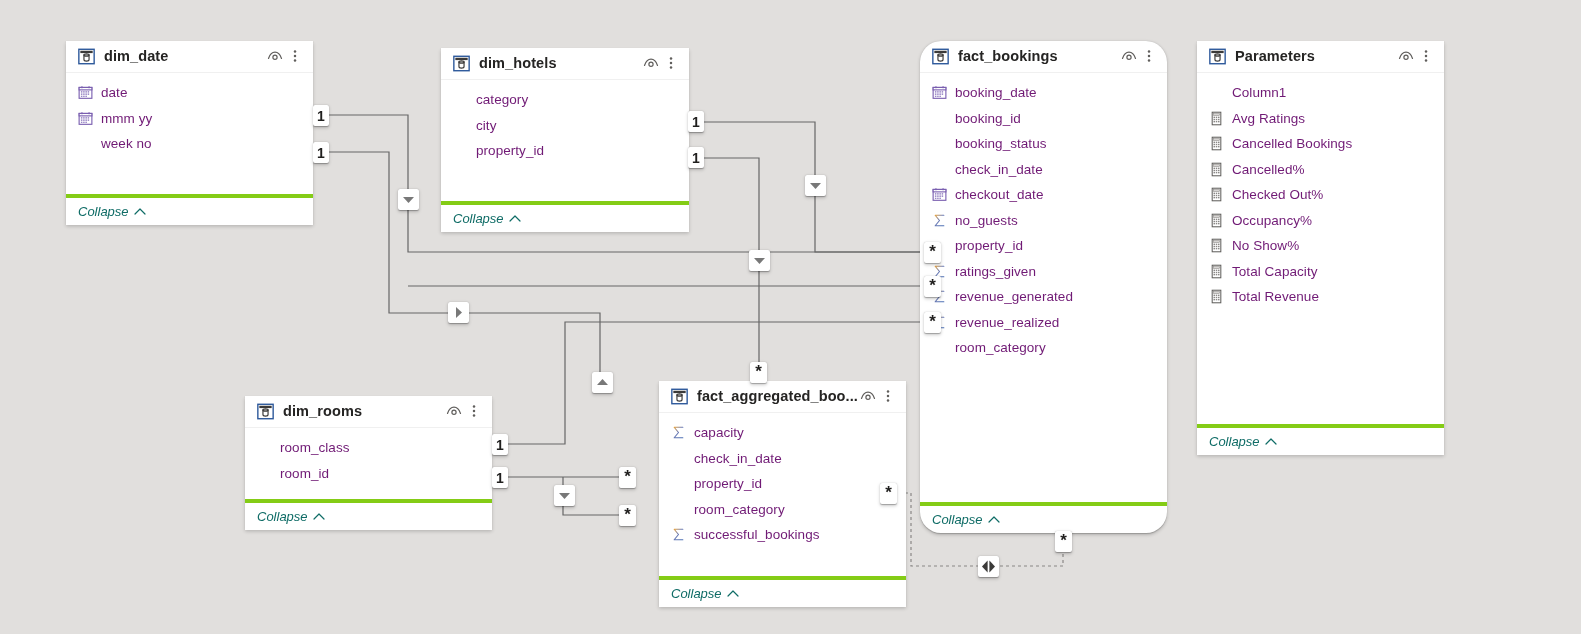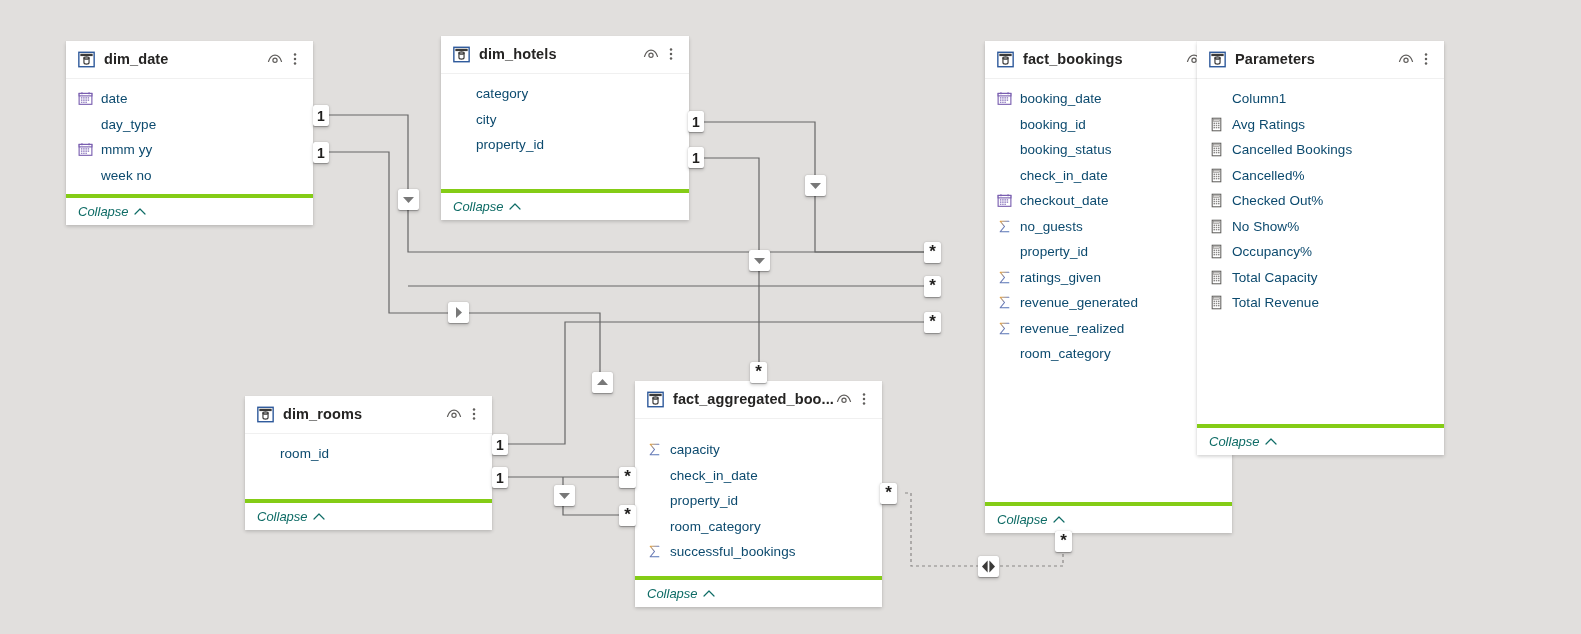--- a/index.html
+++ b/index.html
@@ -35,21 +35,21 @@
   
   .card{
     position:absolute;z-index:2;
     background:#ffffff;
     box-shadow:0 0.3px 0.9px rgba(0,0,0,.18),0 1.6px 3.6px rgba(0,0,0,.20);
     display:flex;flex-direction:column;
     box-sizing:border-box;
   }
   .card-header{
     display:flex;align-items:center;
-    height:38px;
+    height:32px;
     padding:0 10px 1px 12px;
     border-bottom:1px solid #f0f0f0;
     box-sizing:border-box;
     flex:0 0 auto;
   }
   .tbl-icon{width:17px;height:17px;flex:0 0 auto;margin-right:9px;}
   .card-title{
     font-size:14.5px;font-weight:700;color:#252423;
     white-space:nowrap;overflow:hidden;text-overflow:ellipsis;
     flex:1 1 auto;letter-spacing:.1px;
@@ -61,21 +61,21 @@
   .card-body{flex:1 1 auto;padding:7px 0 4px 0;overflow:hidden;}
   .field{
     display:flex;align-items:center;
     height:25.5px;
     padding-left:12px;
     box-sizing:border-box;
   }
   .field .f-icon{width:15px;height:15px;flex:0 0 auto;margin-right:8px;}
   .field .f-icon.blank{visibility:hidden;}
   .field .f-label{
-    font-size:13.5px;color:#0c4a6e;white-space:nowrap;letter-spacing:.05px;
+    font-size:13.5px;color:#701a75;white-space:nowrap;letter-spacing:.05px;
   }
   .card-footer{
     flex:0 0 auto;
     border-top:4px solid #84cc16;
     height:31px;
     display:flex;align-items:center;
     padding-left:12px;
     box-sizing:border-box;
     font-style:italic;
   }
@@ -213,24 +213,20 @@
       <rect x="7.9" y="9.0" width="1.6" height="1.5"></rect>
                 <rect x="10.3" y="9.0" width="1.6" height="1.5"></rect>
       <rect x="3.1" y="11.4" width="1.6" height="1.3"></rect>
                 <rect x="5.5" y="11.4" width="1.6" height="1.3"></rect>
       <rect x="7.9" y="11.4" width="1.6" height="1.3"></rect>
     </g>
   </svg>
             <span class="f-label">date</span>
           </div>
           <div class="field">
-            <svg class="f-icon blank" viewBox="0 0 16 16"></svg>
-            <span class="f-label">day_type</span>
-          </div>
-          <div class="field">
             <svg class="f-icon" viewBox="0 0 16 16">
     <rect x="1.2" y="2.6" width="13.6" height="11.6" fill="#ffffff" stroke="#7a5fb0" stroke-width="1.2"></rect>
     <rect x="1.2" y="2.6" width="13.6" height="2.6" fill="#ffffff" stroke="#7a5fb0" stroke-width="1.2"></rect>
     <line x1="4.2" y1="1.2" x2="4.2" y2="3.4" stroke="#7a5fb0" stroke-width="1.2"></line>
     <line x1="11.8" y1="1.2" x2="11.8" y2="3.4" stroke="#7a5fb0" stroke-width="1.2"></line>
     <g fill="#8f7ac0">
       <rect x="3.1" y="6.6" width="1.6" height="1.5"></rect>
                 <rect x="5.5" y="6.6" width="1.6" height="1.5"></rect>
       <rect x="7.9" y="6.6" width="1.6" height="1.5"></rect>
                 <rect x="10.3" y="6.6" width="1.6" height="1.5"></rect>
@@ -252,21 +248,21 @@
         </div>
         <div class="card-footer">
           <span class="collapse-link">
             <span>Collapse</span>
             <svg width="12" height="9" viewBox="0 0 12 9">
     <path d="M1,7 L6,2 L11,7" fill="none" stroke="#0f6c66" stroke-width="1.2" stroke-linecap="round" stroke-linejoin="round"></path>
   </svg>
           </span>
         </div>
       </div>
-      <div class="card" style="left: 441px; top: 36px; width: 248px; height: 184px;">
+      <div class="card" style="left: 441px; top: 48px; width: 248px; height: 184px;">
         <div class="card-header">
           <svg class="tbl-icon" viewBox="0 0 16 16">
     <rect x="0.8" y="1.2" width="14.4" height="13.6" fill="#ffffff" stroke="#2b579a" stroke-width="1.3"></rect>
     <rect x="2.2" y="2.6" width="11.6" height="2.2" fill="#3b3a39"></rect>
     <path d="M5.6,6.6 h4.8 v4.2 a2.4,1.5 0 0 1 -4.8,0 z" fill="none" stroke="#3b3a39" stroke-width="1.1"></path>
     <ellipse cx="8" cy="6.6" rx="2.4" ry="1.2" fill="none" stroke="#3b3a39" stroke-width="1.1"></ellipse>
   </svg>
           <div class="card-title">dim_hotels</div>
           <span class="hdr-btn">
             <svg class="eye-icon" viewBox="0 0 20 20">
@@ -298,21 +294,21 @@
         </div>
         <div class="card-footer">
           <span class="collapse-link">
             <span>Collapse</span>
             <svg width="12" height="9" viewBox="0 0 12 9">
     <path d="M1,7 L6,2 L11,7" fill="none" stroke="#0f6c66" stroke-width="1.2" stroke-linecap="round" stroke-linejoin="round"></path>
   </svg>
           </span>
         </div>
       </div>
-      <div class="card" style="left: 985px; top: 41px; width: 247px; height: 492px;">
+      <div class="card" style="left: 920px; top: 41px; width: 247px; height: 492px; border-radius: 21px;">
         <div class="card-header">
           <svg class="tbl-icon" viewBox="0 0 16 16">
     <rect x="0.8" y="1.2" width="14.4" height="13.6" fill="#ffffff" stroke="#2b579a" stroke-width="1.3"></rect>
     <rect x="2.2" y="2.6" width="11.6" height="2.2" fill="#3b3a39"></rect>
     <path d="M5.6,6.6 h4.8 v4.2 a2.4,1.5 0 0 1 -4.8,0 z" fill="none" stroke="#3b3a39" stroke-width="1.1"></path>
     <ellipse cx="8" cy="6.6" rx="2.4" ry="1.2" fill="none" stroke="#3b3a39" stroke-width="1.1"></ellipse>
   </svg>
           <div class="card-title">fact_bookings</div>
           <span class="hdr-btn">
             <svg class="eye-icon" viewBox="0 0 20 20">
@@ -564,39 +560,39 @@
                 <rect x="7.2" y="6.0" width="1.6" height="1.5"></rect>
                 <rect x="9.6" y="6.0" width="1.6" height="1.5"></rect>
       <rect x="4.8" y="8.3" width="1.6" height="1.5"></rect>
                 <rect x="7.2" y="8.3" width="1.6" height="1.5"></rect>
                 <rect x="9.6" y="8.3" width="1.6" height="1.5"></rect>
       <rect x="4.8" y="10.6" width="1.6" height="1.5"></rect>
                 <rect x="7.2" y="10.6" width="1.6" height="1.5"></rect>
                 <rect x="9.6" y="10.6" width="1.6" height="1.5"></rect>
     </g>
   </svg>
-            <span class="f-label">No Show%</span>
+            <span class="f-label">Occupancy%</span>
           </div>
           <div class="field">
             <svg class="f-icon" viewBox="0 0 16 16">
     <rect x="3.4" y="1.3" width="9.2" height="13.4" fill="#ffffff" stroke="#605e5c" stroke-width="1.1"></rect>
     <rect x="4.8" y="2.8" width="6.4" height="2.0" fill="#d6d4d2" stroke="#8a8886" stroke-width="0.6"></rect>
     <g fill="#8a8886">
       <rect x="4.8" y="6.0" width="1.6" height="1.5"></rect>
                 <rect x="7.2" y="6.0" width="1.6" height="1.5"></rect>
                 <rect x="9.6" y="6.0" width="1.6" height="1.5"></rect>
       <rect x="4.8" y="8.3" width="1.6" height="1.5"></rect>
                 <rect x="7.2" y="8.3" width="1.6" height="1.5"></rect>
                 <rect x="9.6" y="8.3" width="1.6" height="1.5"></rect>
       <rect x="4.8" y="10.6" width="1.6" height="1.5"></rect>
                 <rect x="7.2" y="10.6" width="1.6" height="1.5"></rect>
                 <rect x="9.6" y="10.6" width="1.6" height="1.5"></rect>
     </g>
   </svg>
-            <span class="f-label">Occupancy%</span>
+            <span class="f-label">No Show%</span>
           </div>
           <div class="field">
             <svg class="f-icon" viewBox="0 0 16 16">
     <rect x="3.4" y="1.3" width="9.2" height="13.4" fill="#ffffff" stroke="#605e5c" stroke-width="1.1"></rect>
     <rect x="4.8" y="2.8" width="6.4" height="2.0" fill="#d6d4d2" stroke="#8a8886" stroke-width="0.6"></rect>
     <g fill="#8a8886">
       <rect x="4.8" y="6.0" width="1.6" height="1.5"></rect>
                 <rect x="7.2" y="6.0" width="1.6" height="1.5"></rect>
                 <rect x="9.6" y="6.0" width="1.6" height="1.5"></rect>
       <rect x="4.8" y="8.3" width="1.6" height="1.5"></rect>
@@ -656,33 +652,37 @@
             <svg class="kebab" viewBox="0 0 16 20">
     <circle cx="8" cy="5.5" r="1.25" fill="#605e5c"></circle>
     <circle cx="8" cy="10" r="1.25" fill="#605e5c"></circle>
     <circle cx="8" cy="14.5" r="1.25" fill="#605e5c"></circle>
   </svg>
           </span>
         </div>
         <div class="card-body">
           <div class="field">
             <svg class="f-icon blank" viewBox="0 0 16 16"></svg>
+            <span class="f-label">room_class</span>
+          </div>
+          <div class="field">
+            <svg class="f-icon blank" viewBox="0 0 16 16"></svg>
             <span class="f-label">room_id</span>
           </div>
         </div>
         <div class="card-footer">
           <span class="collapse-link">
             <span>Collapse</span>
             <svg width="12" height="9" viewBox="0 0 12 9">
     <path d="M1,7 L6,2 L11,7" fill="none" stroke="#0f6c66" stroke-width="1.2" stroke-linecap="round" stroke-linejoin="round"></path>
   </svg>
           </span>
         </div>
       </div>
-      <div class="card" style="left: 635px; top: 381px; width: 247px; height: 226px; gap: 11px;">
+      <div class="card" style="left: 659px; top: 381px; width: 247px; height: 226px;">
         <div class="card-header">
           <svg class="tbl-icon" viewBox="0 0 16 16">
     <rect x="0.8" y="1.2" width="14.4" height="13.6" fill="#ffffff" stroke="#2b579a" stroke-width="1.3"></rect>
     <rect x="2.2" y="2.6" width="11.6" height="2.2" fill="#3b3a39"></rect>
     <path d="M5.6,6.6 h4.8 v4.2 a2.4,1.5 0 0 1 -4.8,0 z" fill="none" stroke="#3b3a39" stroke-width="1.1"></path>
     <ellipse cx="8" cy="6.6" rx="2.4" ry="1.2" fill="none" stroke="#3b3a39" stroke-width="1.1"></ellipse>
   </svg>
           <div class="card-title">fact_aggregated_boo...</div>
           <span class="hdr-btn">
             <svg class="eye-icon" viewBox="0 0 20 20">

